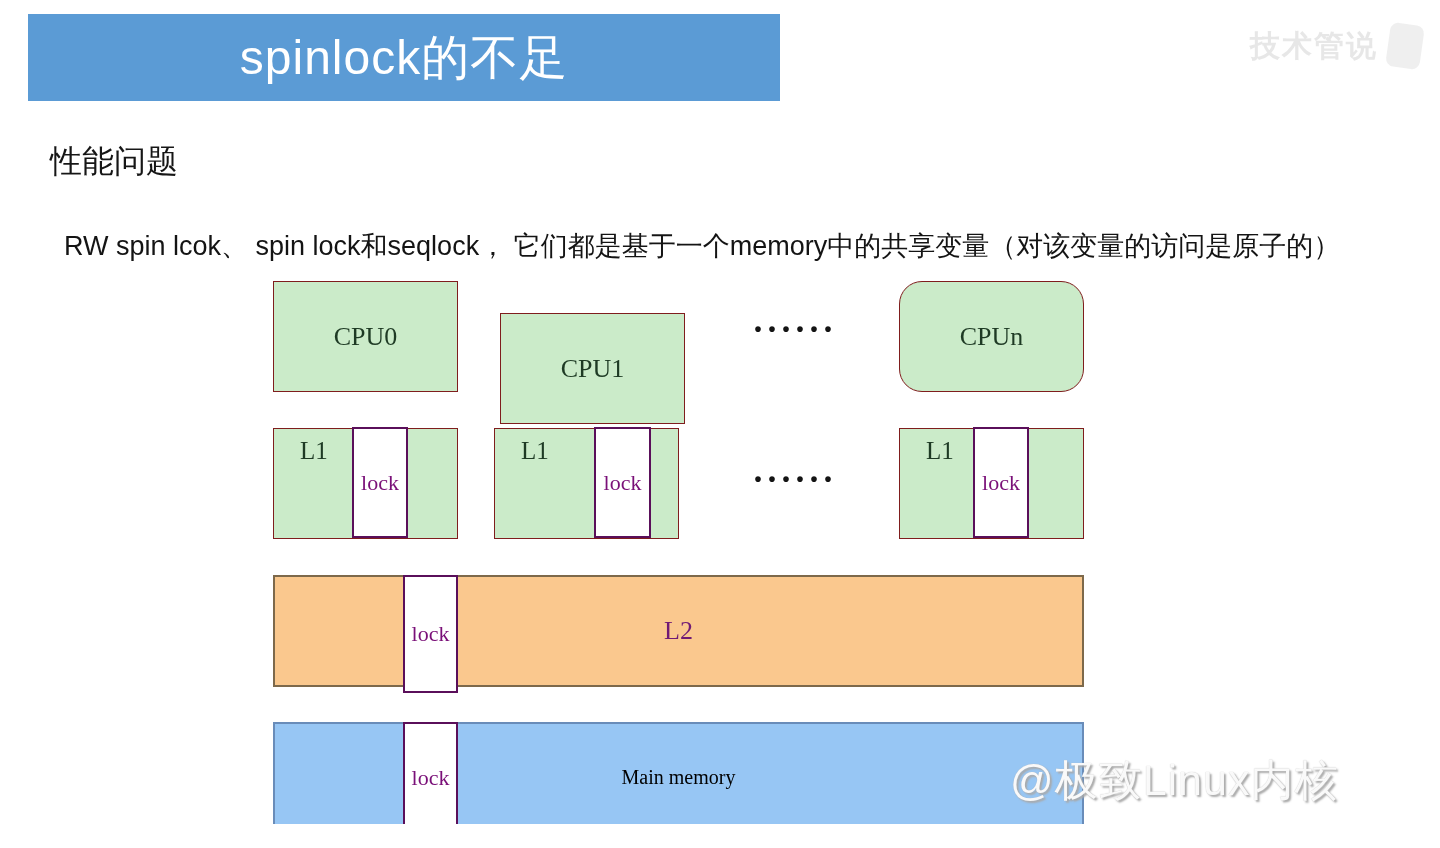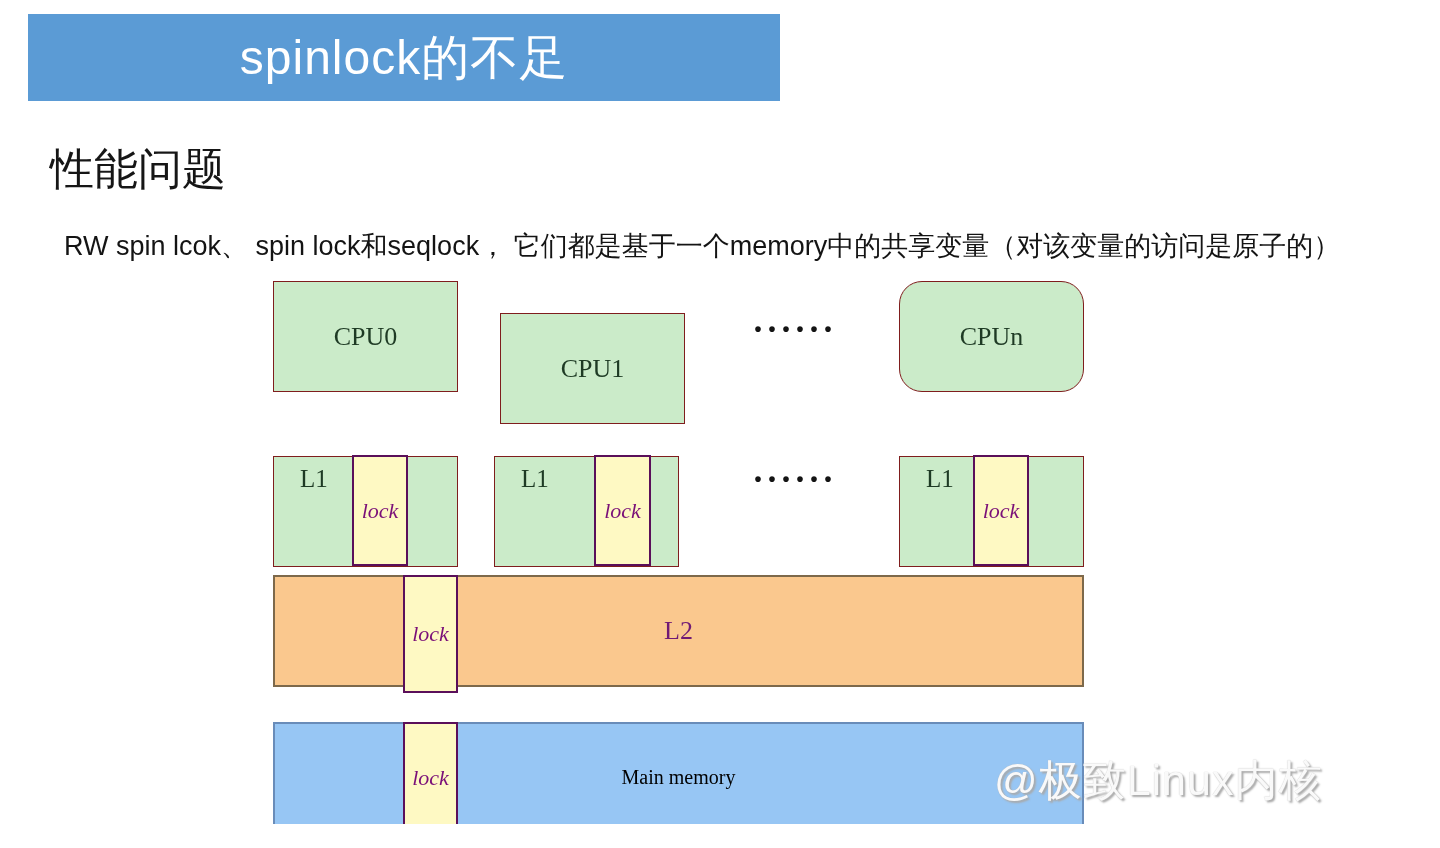--- a/index.html
+++ b/index.html
@@ -45,21 +45,21 @@
     margin-left: 10px;
     border-radius: 8px;
     background: rgba(190,190,190,0.25);
     transform: rotate(8deg);
   }
 
   
   .heading {
     position: absolute;
     left: 50px; top: 140px;
-    font-size: 44px;
+    font-size: 32px;
     font-weight: 500;
     color: #161616;
   }
 
   
   .body-text {
     position: absolute;
     left: 56px; top: 228px;
     width: 1370px;
     font-size: 27px;
@@ -74,38 +74,38 @@
     width: 185px; height: 111px;
     background: #CBEBC9;
     border: 1px solid #7f1d1d;
   }
   .cpu { top: 281px; display: flex; align-items: center; justify-content: center; }
   .cpu-a { left: 273px; }
   .cpu-b { left: 500px; margin-top: 32px; }
   .cpu-c { left: 899px; border-radius: 23px; }
   .cpu-label { font-size: 26px; color: #1E3A24; }
 
-  .l1 { top: 428px; margin-top: 28px; }
+  .l1 { top: 428px; }
   .l1-a { left: 273px; }
   .l1-b { left: 494px; }
   .l1-c { left: 899px; }
   .l1-label {
     position: absolute;
     left: 26px; top: 8px;
     font-size: 25px;
     color: #1E3A24;
   }
 
   .stripe {
     position: absolute;
     top: -2px;
     height: 111px;
-    background: #fef9c3;
+    background: #ffffff;
     border: 2px solid #5A0F5A;
-    display: flex; align-items: center; justify-content: center; font-style: italic;
+    display: flex; align-items: center; justify-content: center;
   }
   .l1-a .stripe { left: 78px;  width: 56px; }
   .l1-b .stripe { left: 99px;  width: 57px; }
   .l1-c .stripe { left: 73px;  width: 56px; }
   .lock-text { font-size: 22px; color: #7A1078; }
 
   
   .dots {
     position: absolute;
     left: 734px; width: 125px;
@@ -157,35 +157,39 @@
   }
   .zhihu-badge {
     font-size: 47px;
     font-weight: bold;
     color: #ffffff;
     text-shadow: 2px 2px 1px rgba(70,100,150,0.45);
     letter-spacing: 2px;
   }
   .zhihu-handle {
     font-size: 43px;
-    margin-left: 12px;
+    margin-left: 28px;
     color: rgba(255,255,255,0.92);
     text-shadow: 0 0 1px #b5b5b5, 2px 2px 2px #a9a9a9;
     letter-spacing: 1px;
   }
 </style>
 </head>
 <body>
 
 <div class="slide">
 
   <div class="title-bar">
     <span class="title-text">spinlock的不足</span>
   </div>
 
+  <div class="corner-watermark">
+    <span>技术管说</span>
+    <span class="corner-logo"></span>
+  </div>
 
   <div class="heading">性能问题</div>
 
   <div class="body-text">RW spin lcok、 spin lock和seqlock， 它们都是基于一个memory中的共享变量（对该变量的访问是原子的）</div>
 
   <div class="box cpu cpu-a">
     <span class="serif cpu-label">CPU0</span>
   </div>
   <div class="box cpu cpu-b">
     <span class="serif cpu-label">CPU1</span>

